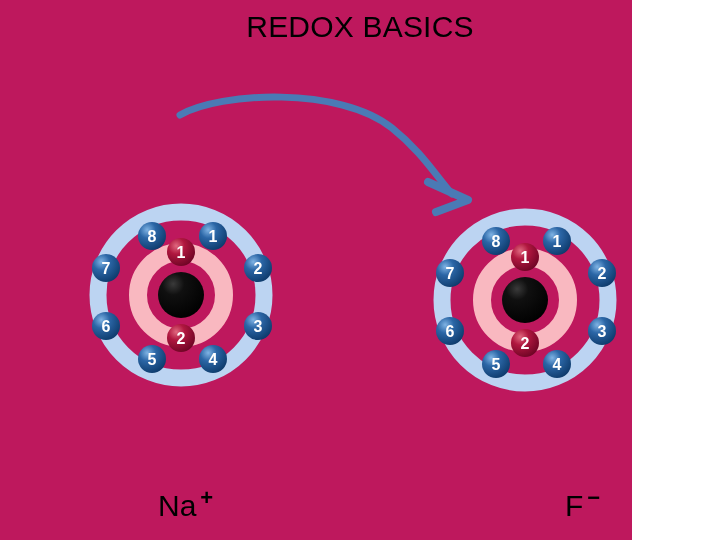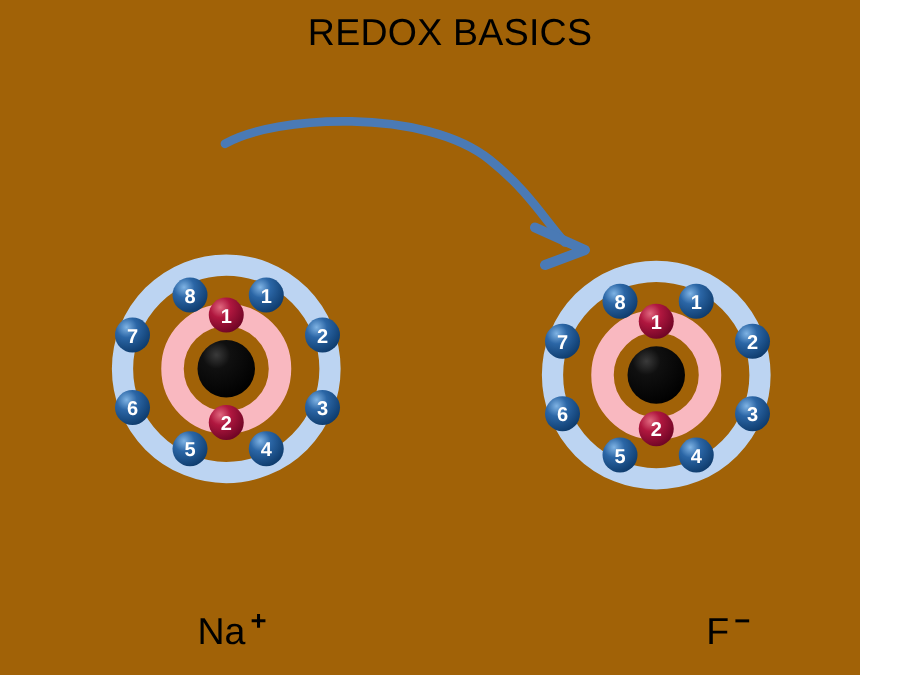--- a/index.html
+++ b/index.html
@@ -2,23 +2,23 @@
 <html><head>
 <meta charset="utf-8">
 <style>
   html, body {
     margin: 0;
     padding: 0;
     background: #ffffff;
   }
   #slide {
     position: relative;
-    width: 688px;
+    width: 632px;
     height: 540px;
-    background: #a16207;
+    background: #be185d;
     overflow: hidden;
     font-family: "Liberation Sans", sans-serif;
     color: #000000;
   }
 
   
   #title {
     position: absolute;
     left: 0;
     top: 10px;

